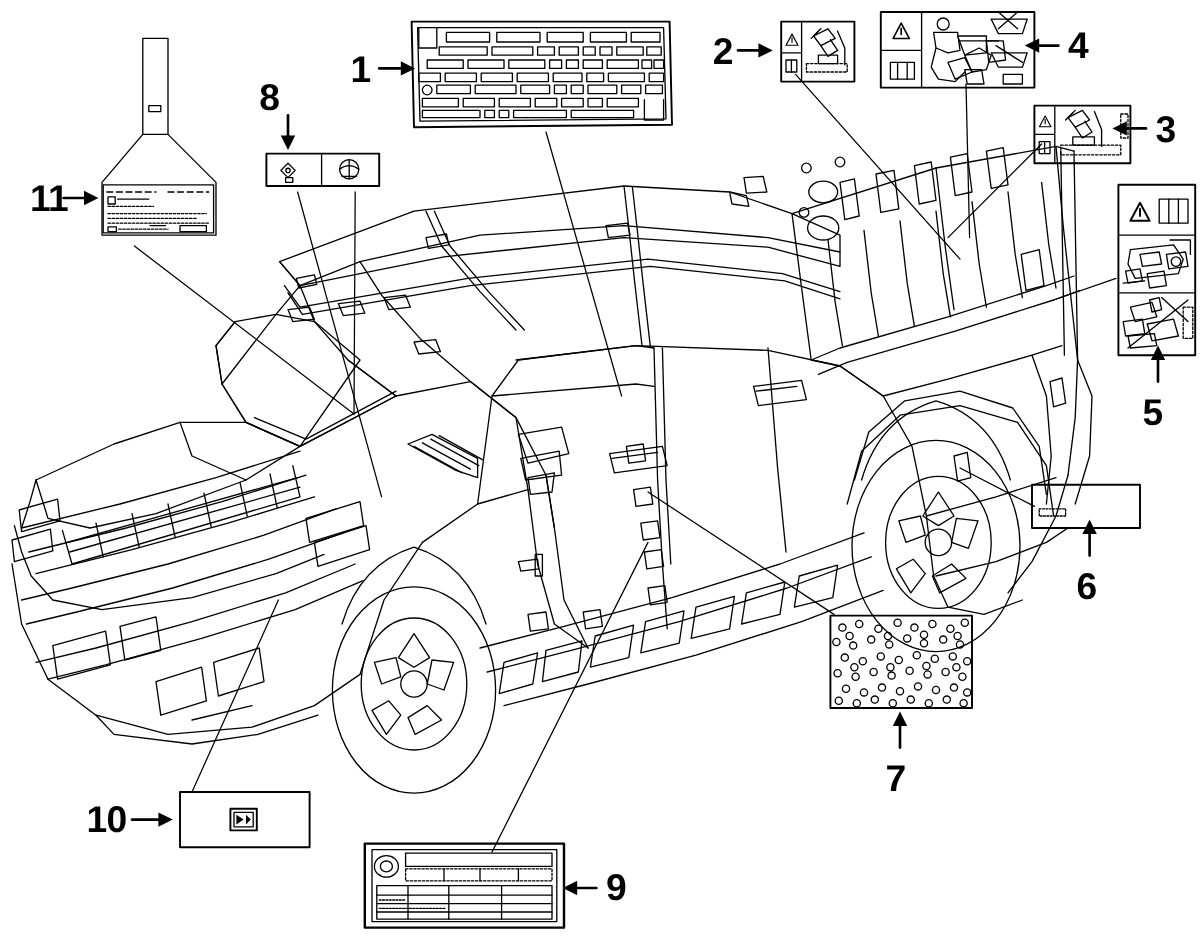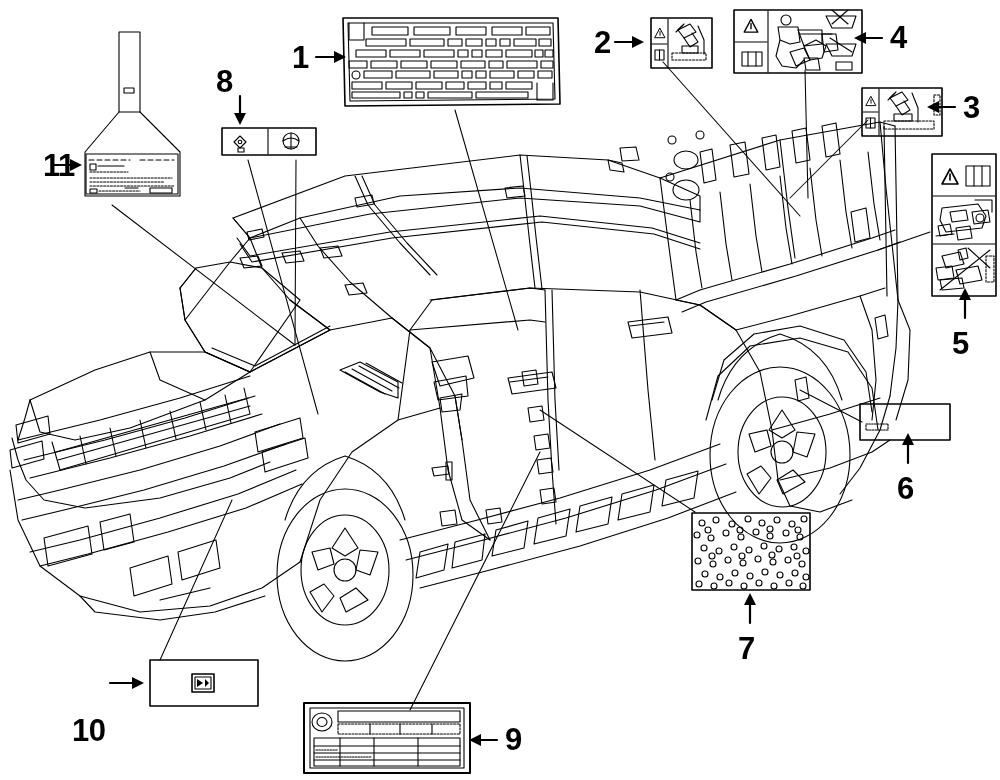--- a/index.html
+++ b/index.html
@@ -598,16 +598,16 @@
 
   <div class="callout-num" style="left:292px; top:42px;">1</div>
   <div class="callout-num" style="left:594px; top:27px;">2</div>
   <div class="callout-num" style="left:963px; top:92px;">3</div>
   <div class="callout-num" style="left:890px; top:22px;">4</div>
   <div class="callout-num" style="left:952px; top:328px;">5</div>
   <div class="callout-num" style="left:897px; top:473px;">6</div>
   <div class="callout-num" style="left:738px; top:633px;">7</div>
   <div class="callout-num" style="left:216px; top:66px;">8</div>
   <div class="callout-num" style="left:505px; top:724px;">9</div>
-  <div class="callout-num" style="left:72px; top:667px;margin-top:48px;">10</div>
-  <div class="callout-num" style="left:43px; top:150px;text-align:right;">11</div>
+  <div class="callout-num" style="left:72px; top:667px;">10</div>
+  <div class="callout-num" style="left:25px; top:150px;text-align:right;">11</div>
 
 </div>
 
 </body></html>

